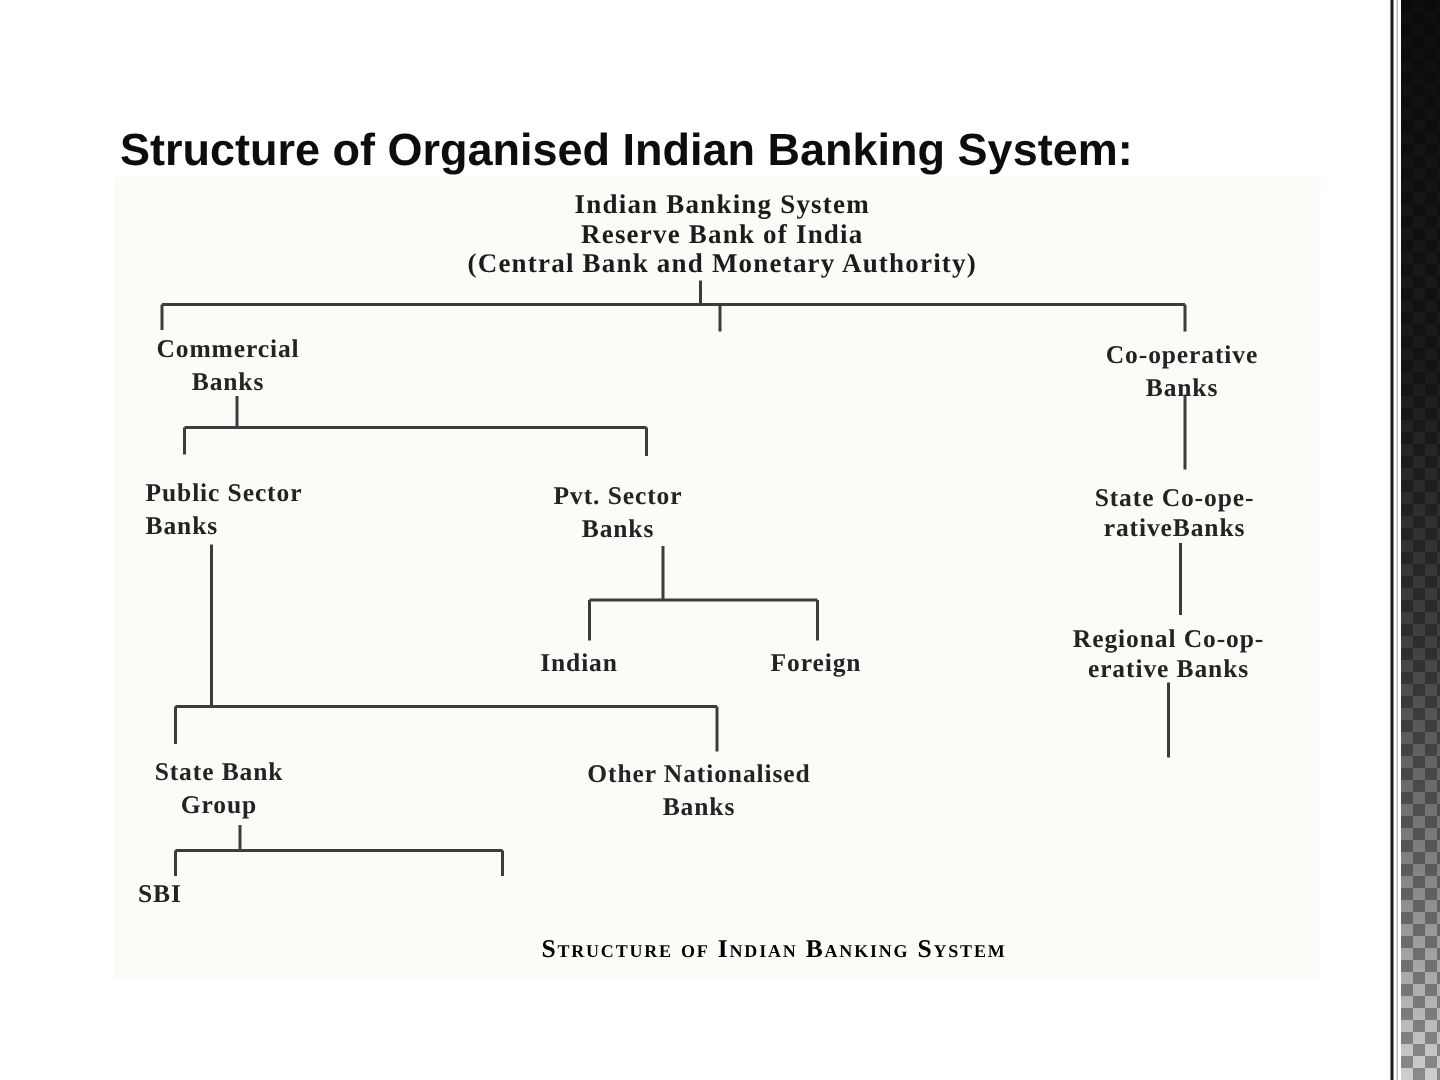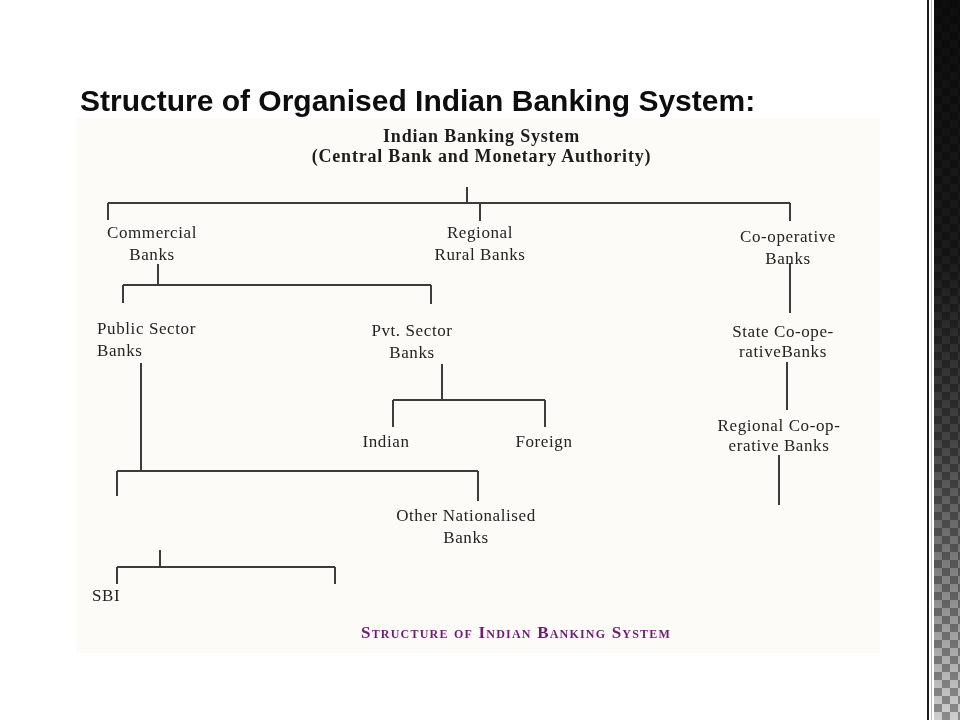--- a/index.html
+++ b/index.html
@@ -17,32 +17,32 @@
   
   .scan-area{
     position:absolute;left:76px;top:118px;width:804px;height:535px;
     background:#fcfbf8;
   }
   
   .node{
     position:absolute;color:#232323;font-size:17px;line-height:22px;
     letter-spacing:0.6px;white-space:nowrap;
   }
-  .node span{display:block;}
+  .node span{display:block;font-weight:bold;}
   .node.center{transform:translateX(-50%);text-align:center;}
   .hdr{
     position:absolute;left:467px;top:127px;transform:translateX(-50%);
     text-align:center;font-weight:bold;font-size:18px;line-height:19.5px;
     letter-spacing:0.8px;color:#1c1c1c;white-space:nowrap;
   }
   .hdr span{display:block;margin-left:29px;}
   .fig-caption{
     position:absolute;left:516px;top:623px;transform:translateX(-50%);
     font-weight:bold;font-size:17px;letter-spacing:1.2px;
-    font-variant:small-caps;color:#701a75;white-space:nowrap;
+    font-variant:small-caps;color:#000000;white-space:nowrap;
   }
   
   .edges{position:absolute;left:0;top:0;}
   .edges path{stroke:#3c3c3c;stroke-width:2;fill:none;}
   
   .edge-line{
     position:absolute;left:927px;top:0;width:2px;height:720px;background:#1b1b1b;
   }
   .edge-hairline{
     position:absolute;left:931px;top:0;width:1px;height:720px;background:#b9b9b9;
@@ -97,30 +97,27 @@
     <path d="M117,567 H335"></path>
     <path d="M117,567 V584"></path>
     <path d="M335,567 V584"></path>
     <path d="M790,263 V313"></path>
     <path d="M787,362 V410"></path>
     <path d="M779,455 V505"></path>
   </svg>
 
   <div class="hdr">
     <span>Indian Banking System</span>
+    <span>Reserve Bank of India</span>
     <span>(Central Bank and Monetary Authority)</span>
   </div>
 
   <div class="node center" style="left:152px;top:222px">
     <span>Commercial</span>
     <span>Banks</span>
-  </div>
-  <div class="node center" style="left:480px;top:222px">
-    <span>Regional</span>
-    <span>Rural Banks</span>
   </div>
   <div class="node center" style="left:788px;top:226px">
     <span>Co-operative</span>
     <span>Banks</span>
   </div>
 
   <div class="node" style="left:97px;top:318px">
     <span>Public Sector</span>
     <span>Banks</span>
   </div>
@@ -137,20 +134,24 @@
     <span>Indian</span>
   </div>
   <div class="node center" style="left:544px;top:431px">
     <span>Foreign</span>
   </div>
   <div class="node center" style="left:779px;top:416px;line-height:20px">
     <span>Regional Co-op-</span>
     <span>erative Banks</span>
   </div>
 
+  <div class="node center" style="left:146px;top:504px">
+    <span>State Bank</span>
+    <span>Group</span>
+  </div>
   <div class="node center" style="left:466px;top:505px">
     <span>Other Nationalised</span>
     <span>Banks</span>
   </div>
 
   <div class="node" style="left:92px;top:585px">
     <span>SBI</span>
   </div>
 
   <div class="fig-caption">Structure of Indian Banking System</div>

